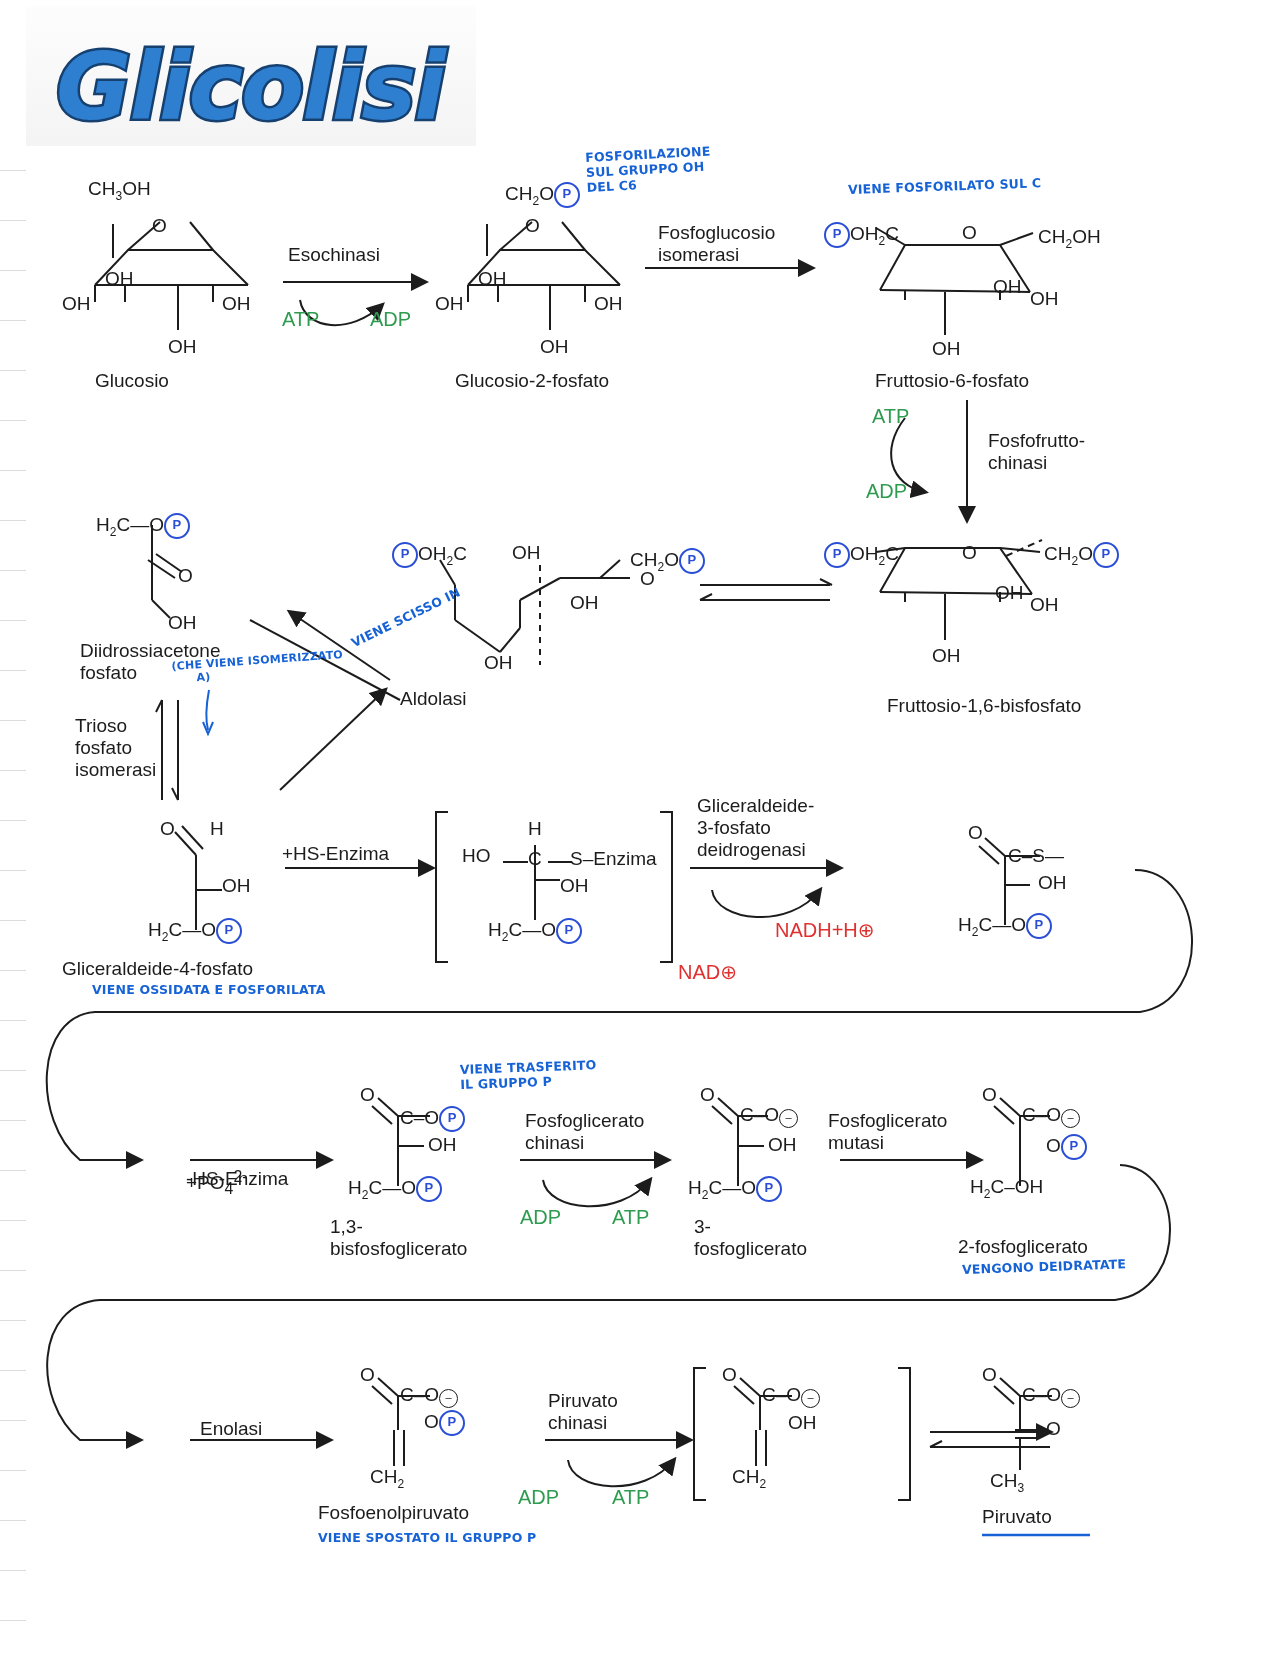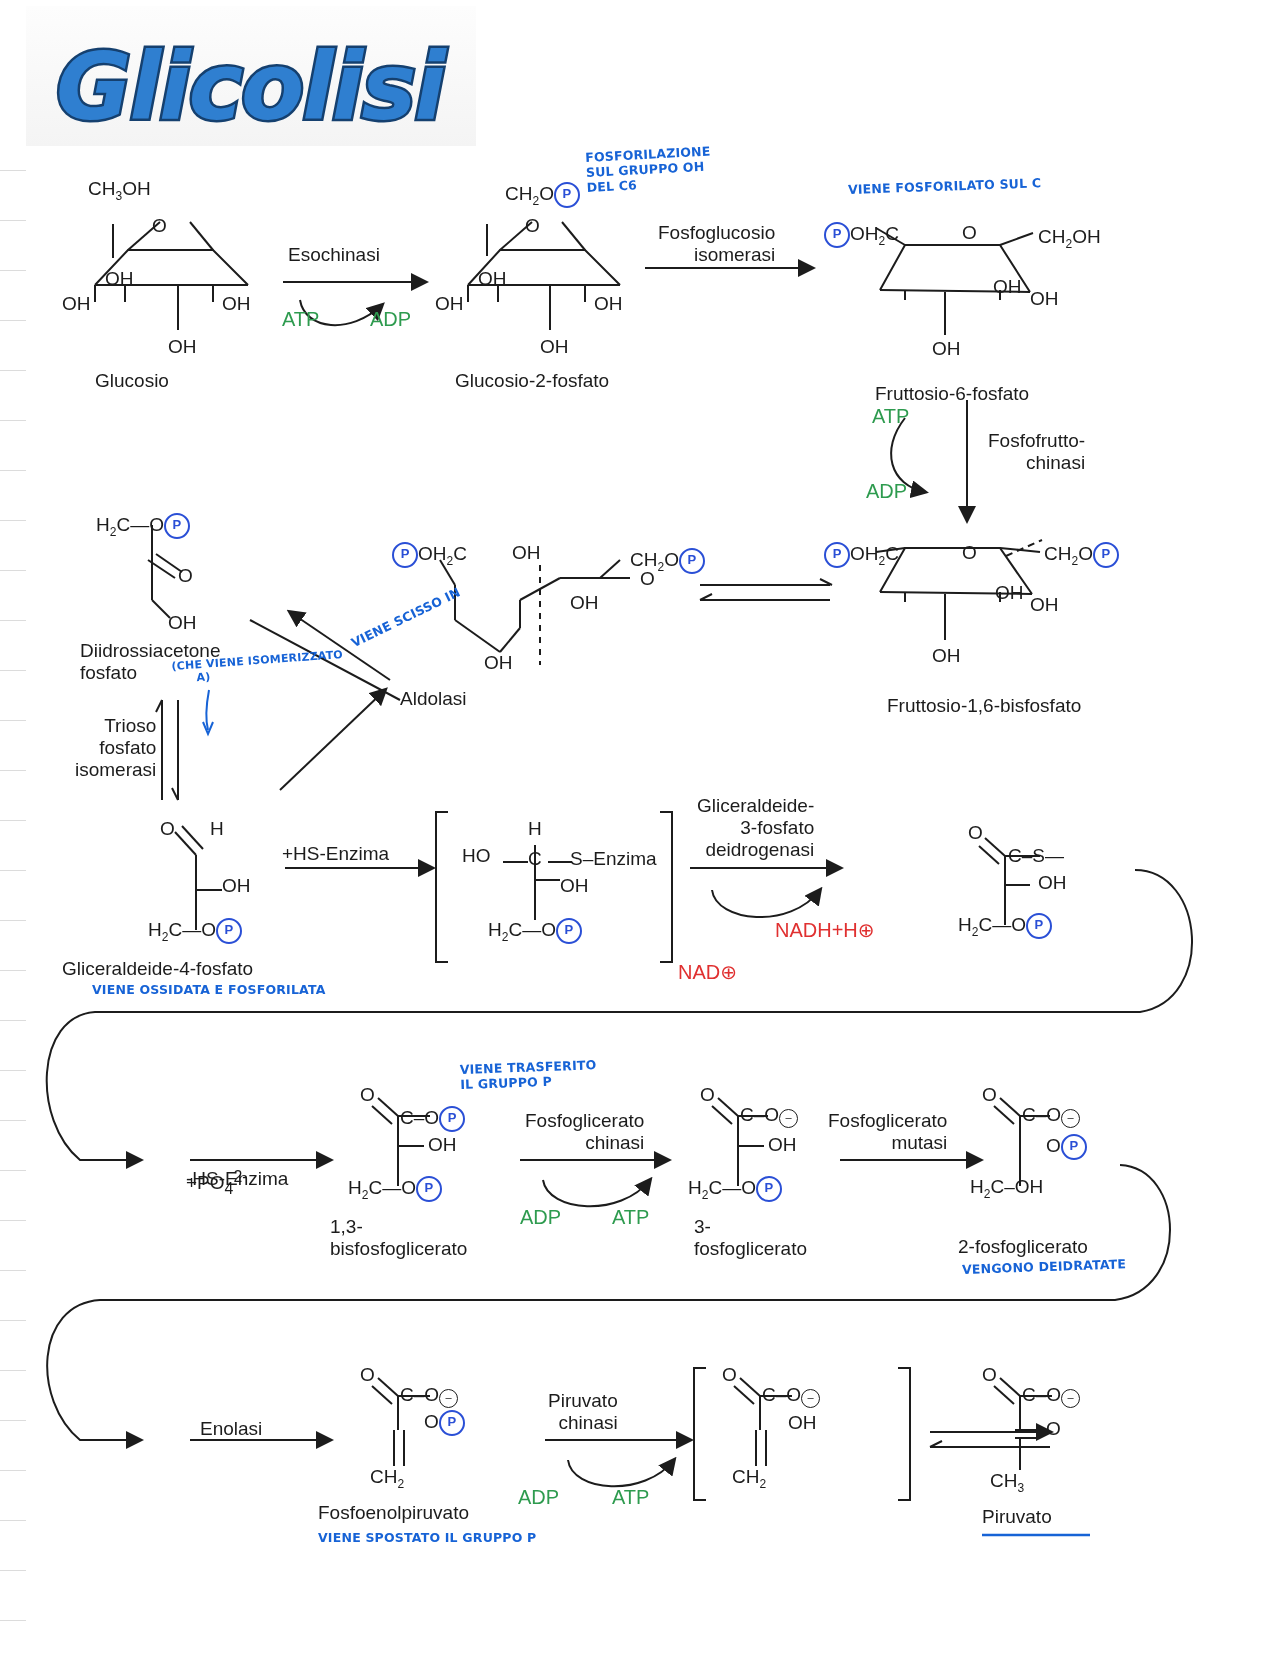--- a/index.html
+++ b/index.html
@@ -5,21 +5,21 @@
   html,body{margin:0;padding:0;}
   body{
     width:1280px;height:1653px;position:relative;background:#fff;
     font-family:"Liberation Sans", sans-serif;color:#1a1a1a;overflow:hidden;
   }
   .page{position:absolute;left:0;top:0;width:1280px;height:1653px;}
   
   .rule{position:absolute;left:0;width:26px;height:1px;background:#dcdcdc;}
   .abs{position:absolute;}
   .lbl{font-size:19px;color:#1c1c1c;white-space:nowrap;}
-  .enz{font-size:19px;color:#1c1c1c;line-height:1.15;white-space:nowrap;text-align:right;}
+  .enz{font-size:19px;color:#1c1c1c;line-height:1.15;white-space:nowrap;}
   .green{color:#2e9b4f;font-size:20px;}
   .red{color:#e03030;font-size:20px;}
   .ink{color:#1763d6;font-family:"DejaVu Sans",sans-serif;font-size:12.5px;
        font-weight:700;letter-spacing:.2px;white-space:nowrap;transform-origin:left center;}
   .ink.sm{font-size:11px;}
   .chem{font-size:19px;white-space:nowrap;color:#1c1c1c;}
   .chem sub{font-size:12px;}
   .pcirc{display:inline-block;width:22px;height:22px;border:2px solid #2a4fd6;border-radius:50%;
          color:#2a4fd6;font-size:13px;font-weight:700;text-align:center;line-height:20px;
          vertical-align:middle;background:#fff;}
@@ -285,21 +285,21 @@
   <div class="abs lbl" style="left:455px;top:370px">Glucosio-2-fosfato</div>
 
   <div class="abs enz" style="left:658px;top:222px">Fosfoglucosio<br>isomerasi</div>
 
   <div class="abs chem" style="left:824px;top:222px"><span class="pcirc">P</span>OH<sub>2</sub>C</div>
   <div class="abs chem" style="left:962px;top:222px">O</div>
   <div class="abs chem" style="left:1038px;top:226px">CH<sub>2</sub>OH</div>
   <div class="abs chem" style="left:993px;top:276px">OH</div>
   <div class="abs chem" style="left:1030px;top:288px">OH</div>
   <div class="abs chem" style="left:932px;top:338px">OH</div>
-  <div class="abs lbl" style="left:875px;top:383px">Fruttosio-6-fosfato</div>
+  <div class="abs lbl" style="left:875px;top:370px">Fruttosio-6-fosfato</div>
 
   <div class="abs ink" style="left:586px;top:150px;transform:rotate(-3deg)">FOSFORILAZIONE<br>SUL GRUPPO OH<br>DEL C6</div>
   <div class="abs ink" style="left:848px;top:182px;transform:rotate(-2deg)">VIENE FOSFORILATO SUL C</div>
 
   <div class="abs green" style="left:872px;top:405px">ATP</div>
   <div class="abs green" style="left:866px;top:480px">ADP</div>
   <div class="abs enz" style="left:988px;top:430px">Fosfofrutto-<br>chinasi</div>
 
   <div class="abs chem" style="left:96px;top:513px">H<sub>2</sub>C—O<span class="pcirc">P</span></div>
   <div class="abs chem" style="left:178px;top:565px">O</div>

